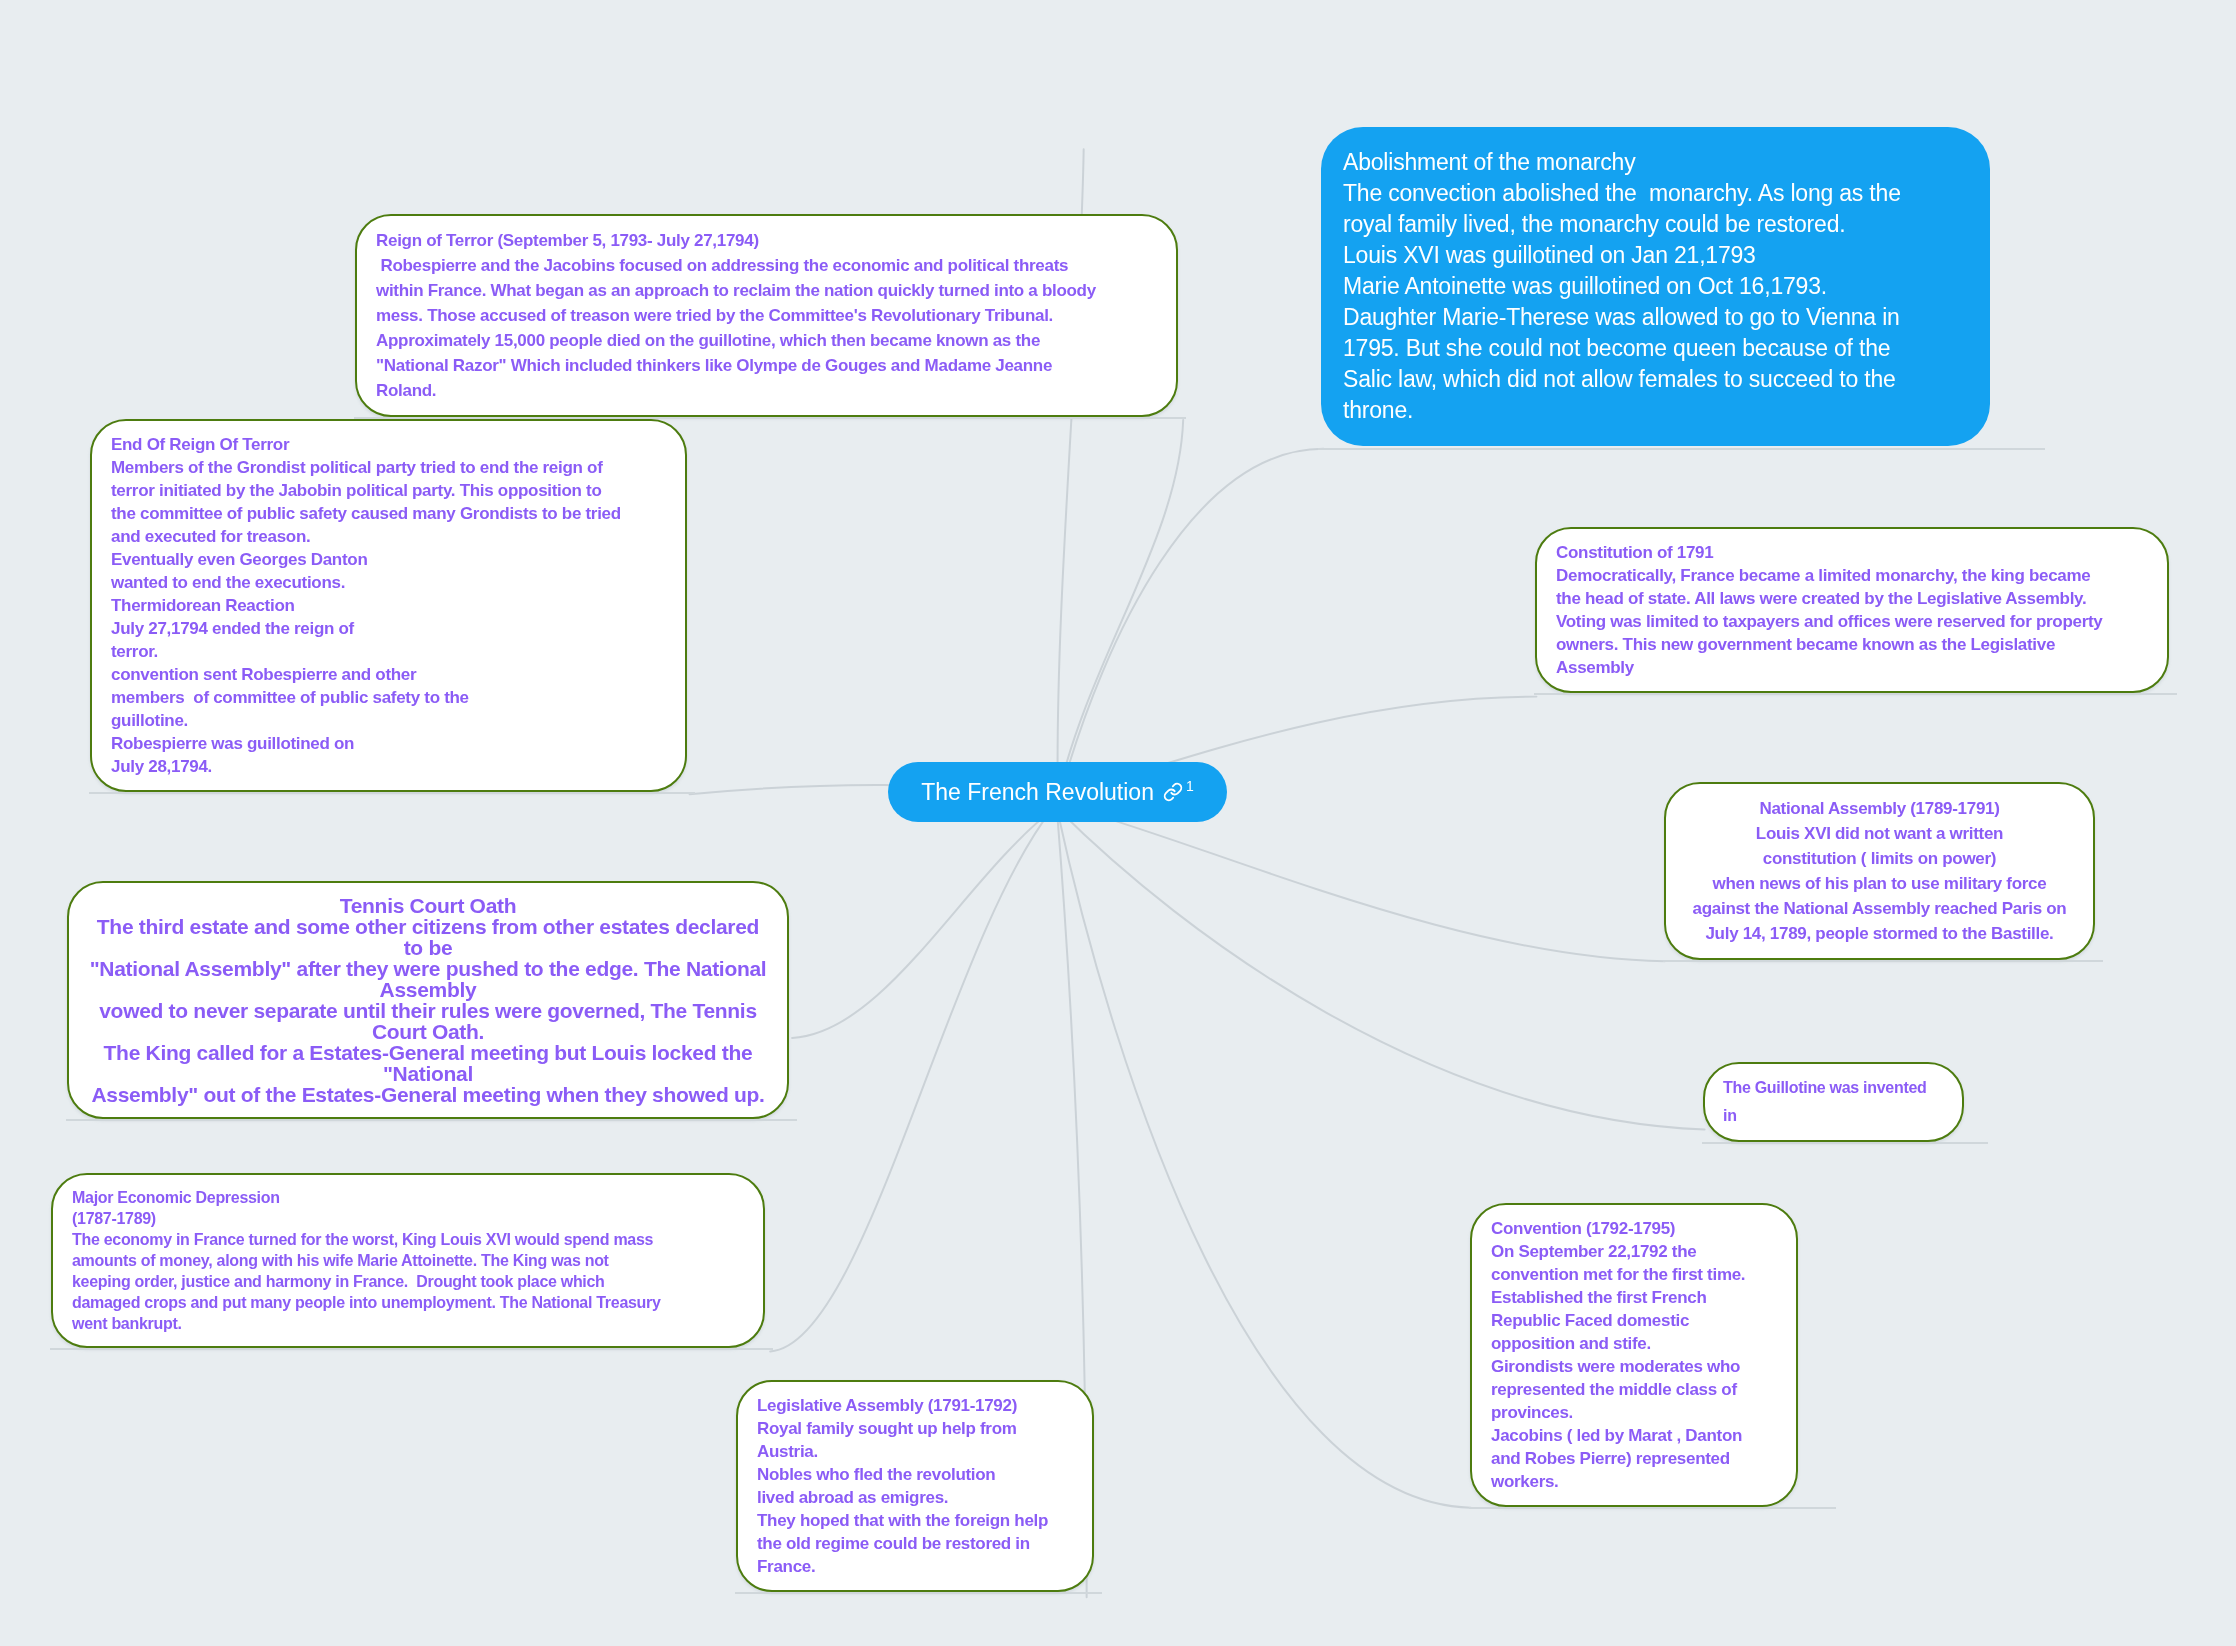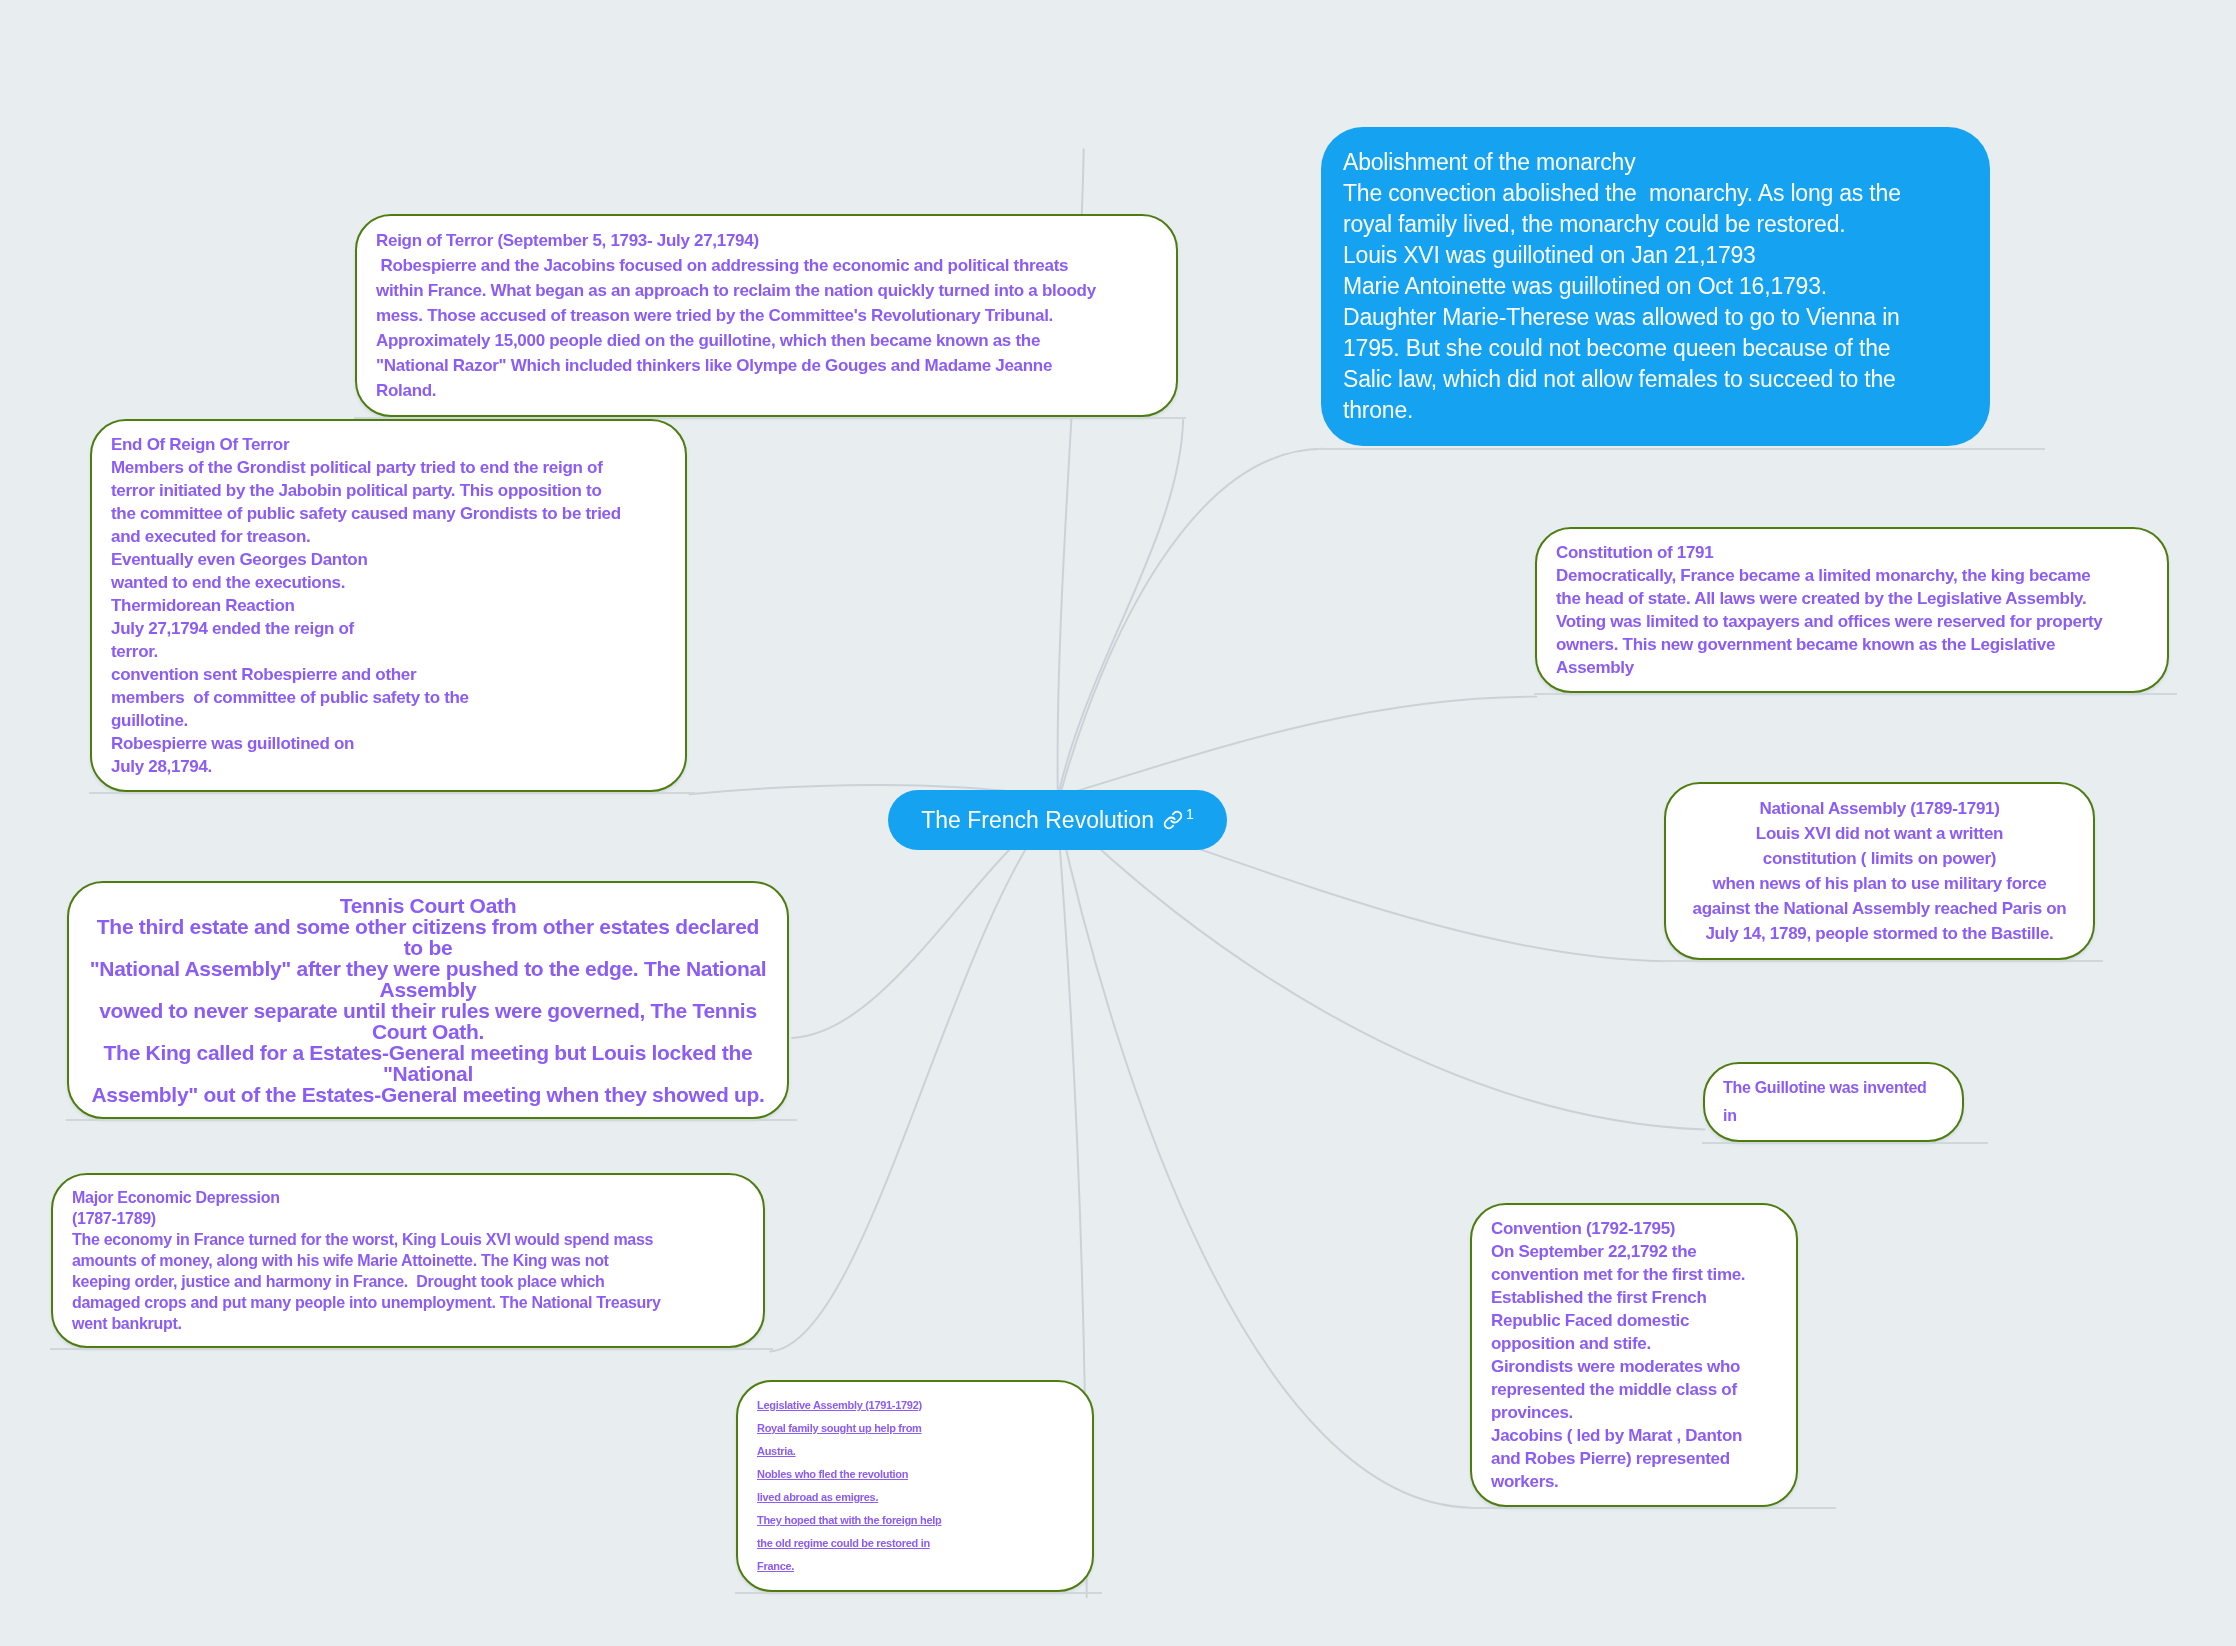--- a/index.html
+++ b/index.html
@@ -35,24 +35,24 @@
   #node-napoleon{left:637px;top:52px;width:446px;min-height:92px;border-radius:46px;padding:15px 26px;}
   #node-reign{left:355px;top:214px;width:823px;font-size:17px;line-height:25px;}
   #node-abolishment{left:1321px;top:127px;width:669px;}
   #node-end-terror{left:90px;top:419px;width:597px;font-size:17px;line-height:23px;}
   #node-constitution{left:1535px;top:527px;width:634px;font-size:17px;line-height:23px;}
   #node-national{left:1664px;top:782px;width:431px;font-size:17px;line-height:25px;text-align:center;}
   #node-tennis{left:67px;top:881px;width:722px;font-size:21px;line-height:21px;text-align:center;}
   #node-guillotine{left:1703px;top:1062px;width:261px;font-size:16px;line-height:28px;padding:10px 18px;}
   #node-major{left:51px;top:1173px;width:714px;font-size:16px;line-height:21px;}
   #node-convention{left:1470px;top:1203px;width:328px;font-size:17px;line-height:23px;}
-  #node-legislative{left:736px;top:1380px;width:358px;font-size:11px;line-height:23px;text-decoration:underline;}
+  #node-legislative{left:736px;top:1380px;width:358px;font-size:17px;line-height:23px;}
 
   #node-central{
-    left:888px;top:790px;width:339px;height:60px;border-radius:30px;
+    left:888px;top:762px;width:339px;height:60px;border-radius:30px;
     padding:0 24px;display:flex;align-items:center;justify-content:center;gap:9px;
     font-size:23px;letter-spacing:0;
   }
   #node-central .node-text{white-space:nowrap;}
   .link-chip{display:flex;align-items:flex-start;gap:3px;transform:translateY(-2px);}
   .link-chip svg{width:20px;height:20px;display:block;margin-top:3px;}
   .link-count{font-size:14px;line-height:14px;}
 </style>
 </head>
 <body>

